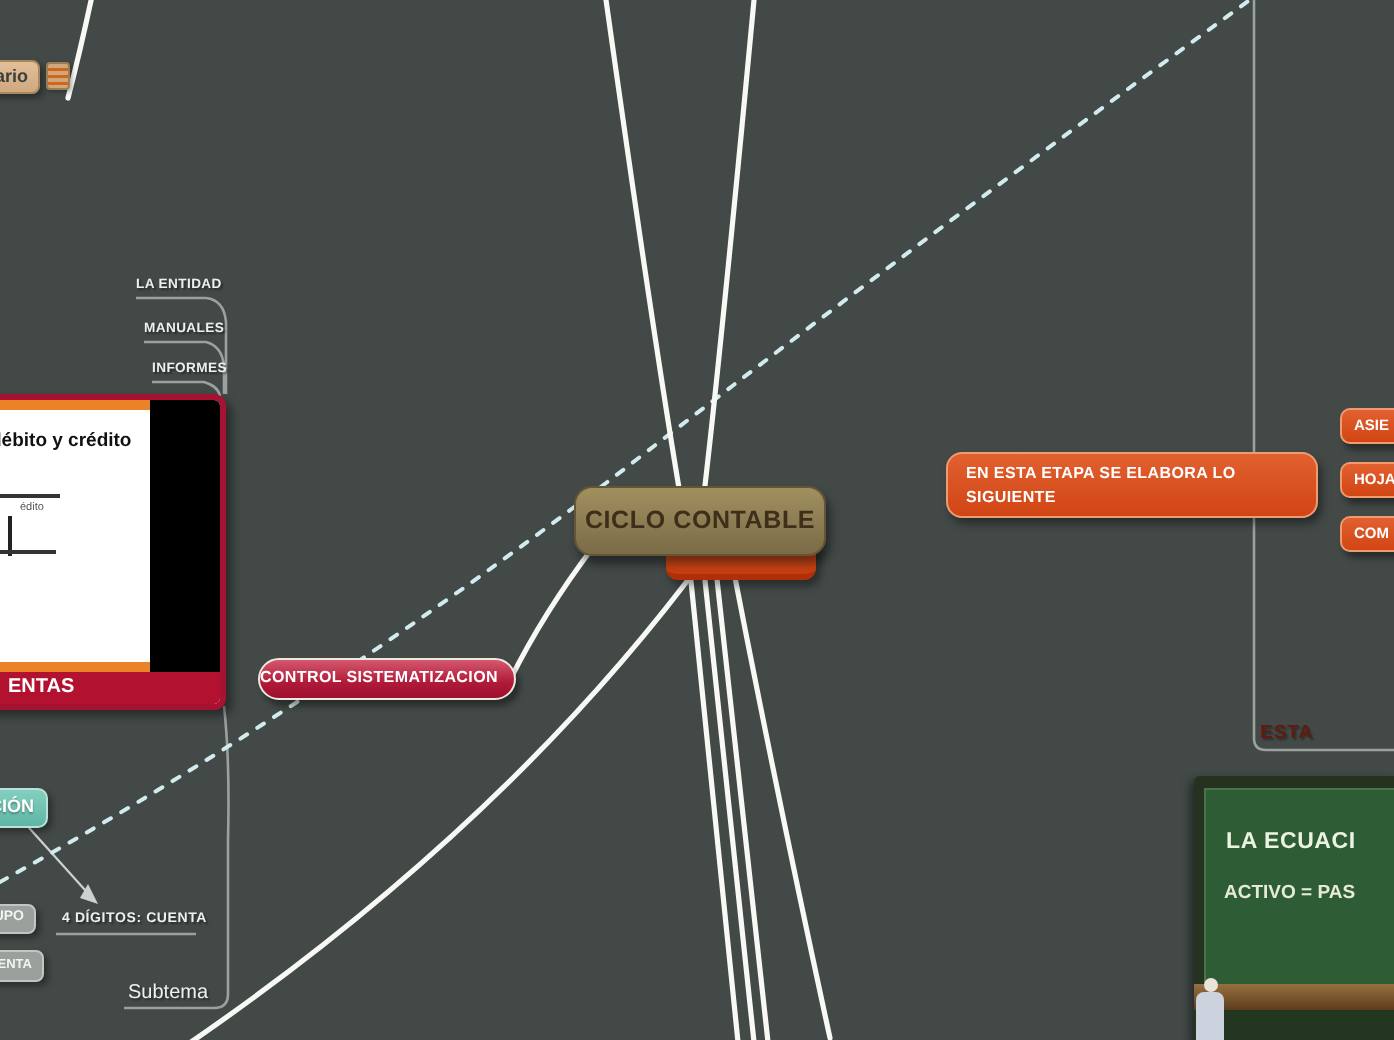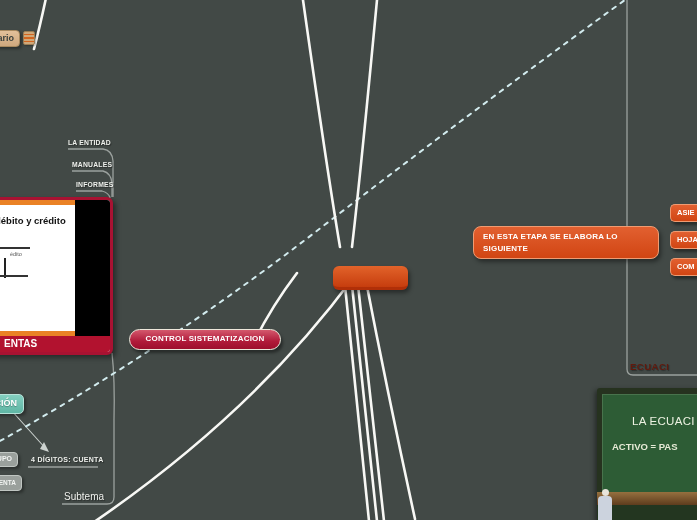--- a/index.html
+++ b/index.html
@@ -33,23 +33,23 @@
   .plan-node .strip-bottom{position:absolute;left:0;top:131px;width:135px;height:6px;background:#ea8226;}
   .plan-node .black-col{position:absolute;left:135px;top:0;width:35px;height:138px;background:#000;}
   .plan-node .img-title{position:absolute;left:55px;top:15px;font-size:9.5px;font-weight:bold;color:#111;white-space:nowrap;}
   .plan-node .t-line1{position:absolute;left:52px;top:47px;width:38px;height:2px;background:#333;}
   .plan-node .t-label{position:absolute;left:70px;top:51px;font-size:5.5px;color:#555;}
   .plan-node .t-vline{position:absolute;left:64px;top:58px;width:2px;height:20px;background:#222;}
   .plan-node .t-line2{position:absolute;left:48px;top:75px;width:40px;height:2px;background:#333;}
   .plan-node .bar{position:absolute;left:0;bottom:0;width:100%;height:16px;background:var(--crimson);
     color:#fff;font-size:10px;font-weight:bold;padding-left:64px;line-height:16px;box-sizing:border-box;}
 
-  .control-node{left:129px;top:329px;width:152px;height:21px;border-radius:11px;z-index:4;
+  .control-node{left:129px;top:329px;width:129px;height:21px;border-radius:11px;z-index:4;
     background:linear-gradient(180deg,#d4586d,#b01a39 60%,#9d0f2d);border:1.5px solid #eee8dc;
-    color:#fff;font-size:8px;font-weight:bold;text-align:center;line-height:18px;letter-spacing:.2px;
+    color:#fff;font-size:8px;font-weight:bold;text-align:left;line-height:18px;letter-spacing:.2px;
     box-shadow:2px 3px 3px rgba(0,0,0,.4);white-space:nowrap;}
 
   .orange-subnode{left:333px;top:266px;width:75px;height:24px;border-radius:6px;z-index:3;
     background:linear-gradient(180deg,#e2632a,#c63d0e);border-bottom:3px solid #b02f08;
     box-shadow:2px 3px 4px rgba(0,0,0,.4);}
 
   .central-node{left:287px;top:243px;width:126px;height:35px;border-radius:9px;z-index:5;
     background:linear-gradient(180deg,#a0905f,#7b6b47);border:1px solid #645538;
     color:#3f2f1a;font-size:12.5px;font-weight:bold;text-align:center;line-height:33px;letter-spacing:.3px;
     box-shadow:2px 4px 5px rgba(0,0,0,.45);white-space:nowrap;}
@@ -65,21 +65,21 @@
     box-shadow:2px 3px 3px rgba(0,0,0,.4);}
   .pill-1{top:204px;} .pill-2{top:231px;} .pill-3{top:258px;}
 
   .cerre-label{left:630px;top:361px;font-size:9.5px;font-weight:bold;color:#611a0e;letter-spacing:.5px;z-index:4;
     text-shadow:1px 1px 1px rgba(0,0,0,.35);}
 
   
   .board-node{left:597px;top:388px;width:104px;height:134px;background:#26321f;border-radius:3px;z-index:3;
     box-shadow:-2px 2px 5px rgba(0,0,0,.45);overflow:hidden;}
   .board-node .green{position:absolute;left:5px;top:6px;width:99px;height:100px;background:var(--board);border:1px solid #48734c;box-sizing:border-box;}
-  .board-node .board-title{position:absolute;left:16px;top:27px;font-size:11.5px;font-weight:normal;color:#edf2e2;letter-spacing:.3px;white-space:nowrap;margin-left:19px;}
+  .board-node .board-title{position:absolute;left:16px;top:27px;font-size:11.5px;font-weight:bold;color:#edf2e2;letter-spacing:.3px;white-space:nowrap;}
   .board-node .board-eq{position:absolute;left:15px;top:53px;font-family:Liberation Sans, sans-serif;font-size:9.5px;font-weight:bold;color:#e6ead6;white-space:nowrap;}
   .board-node .ledge{position:absolute;left:0;top:104px;width:104px;height:13px;background:linear-gradient(180deg,#96703f,#5e3c1d);}
   .board-node .base{position:absolute;left:0;top:117px;width:104px;height:17px;background:#233620;}
   .board-node .fig-head{position:absolute;left:5px;top:101px;width:7px;height:7px;border-radius:50%;background:#e8e4da;}
   .board-node .fig-body{position:absolute;left:1px;top:108px;width:14px;height:26px;border-radius:4px 4px 0 0;background:#ccd3de;}
 
   .teal-node{left:-50px;top:394px;width:74px;height:20px;border-radius:5px;z-index:4;
     background:linear-gradient(180deg,#83cfc0,#5fb6a4);border:1.5px solid #b7e2d9;
     color:#fff;font-size:9px;font-weight:bold;text-align:right;padding:3px 6px 0 0;
     text-shadow:0 1px 1px rgba(0,0,0,.3);box-shadow:2px 2px 3px rgba(0,0,0,.35);}
@@ -146,28 +146,29 @@
     <div class="t-vline"></div>
     <div class="t-line2"></div>
     <div class="strip-bottom"></div>
     <div class="bar">ENTAS</div>
   </div>
 
   <div class="node control-node">CONTROL SISTEMATIZACION</div>
 
   <div class="node orange-subnode"></div>
 
+  <div class="node central-node">CICLO CONTABLE</div>
 
   <div class="node etapa-node">EN ESTA ETAPA SE ELABORA LO SIGUIENTE</div>
 
   <div class="node pill pill-1">ASIE</div>
   <div class="node pill pill-2">HOJA</div>
   <div class="node pill pill-3">COM</div>
 
-  <div class="node cerre-label">ECUACI</div>
+  <div class="node cerre-label">ESTA</div>
 
   <div class="node board-node">
     <div class="green"></div>
     <div class="board-title">LA ECUACI</div>
     <div class="board-eq">ACTIVO = PAS</div>
     <div class="ledge"></div>
     <div class="base"></div>
     <div class="fig-head"></div>
     <div class="fig-body"></div>
   </div>

